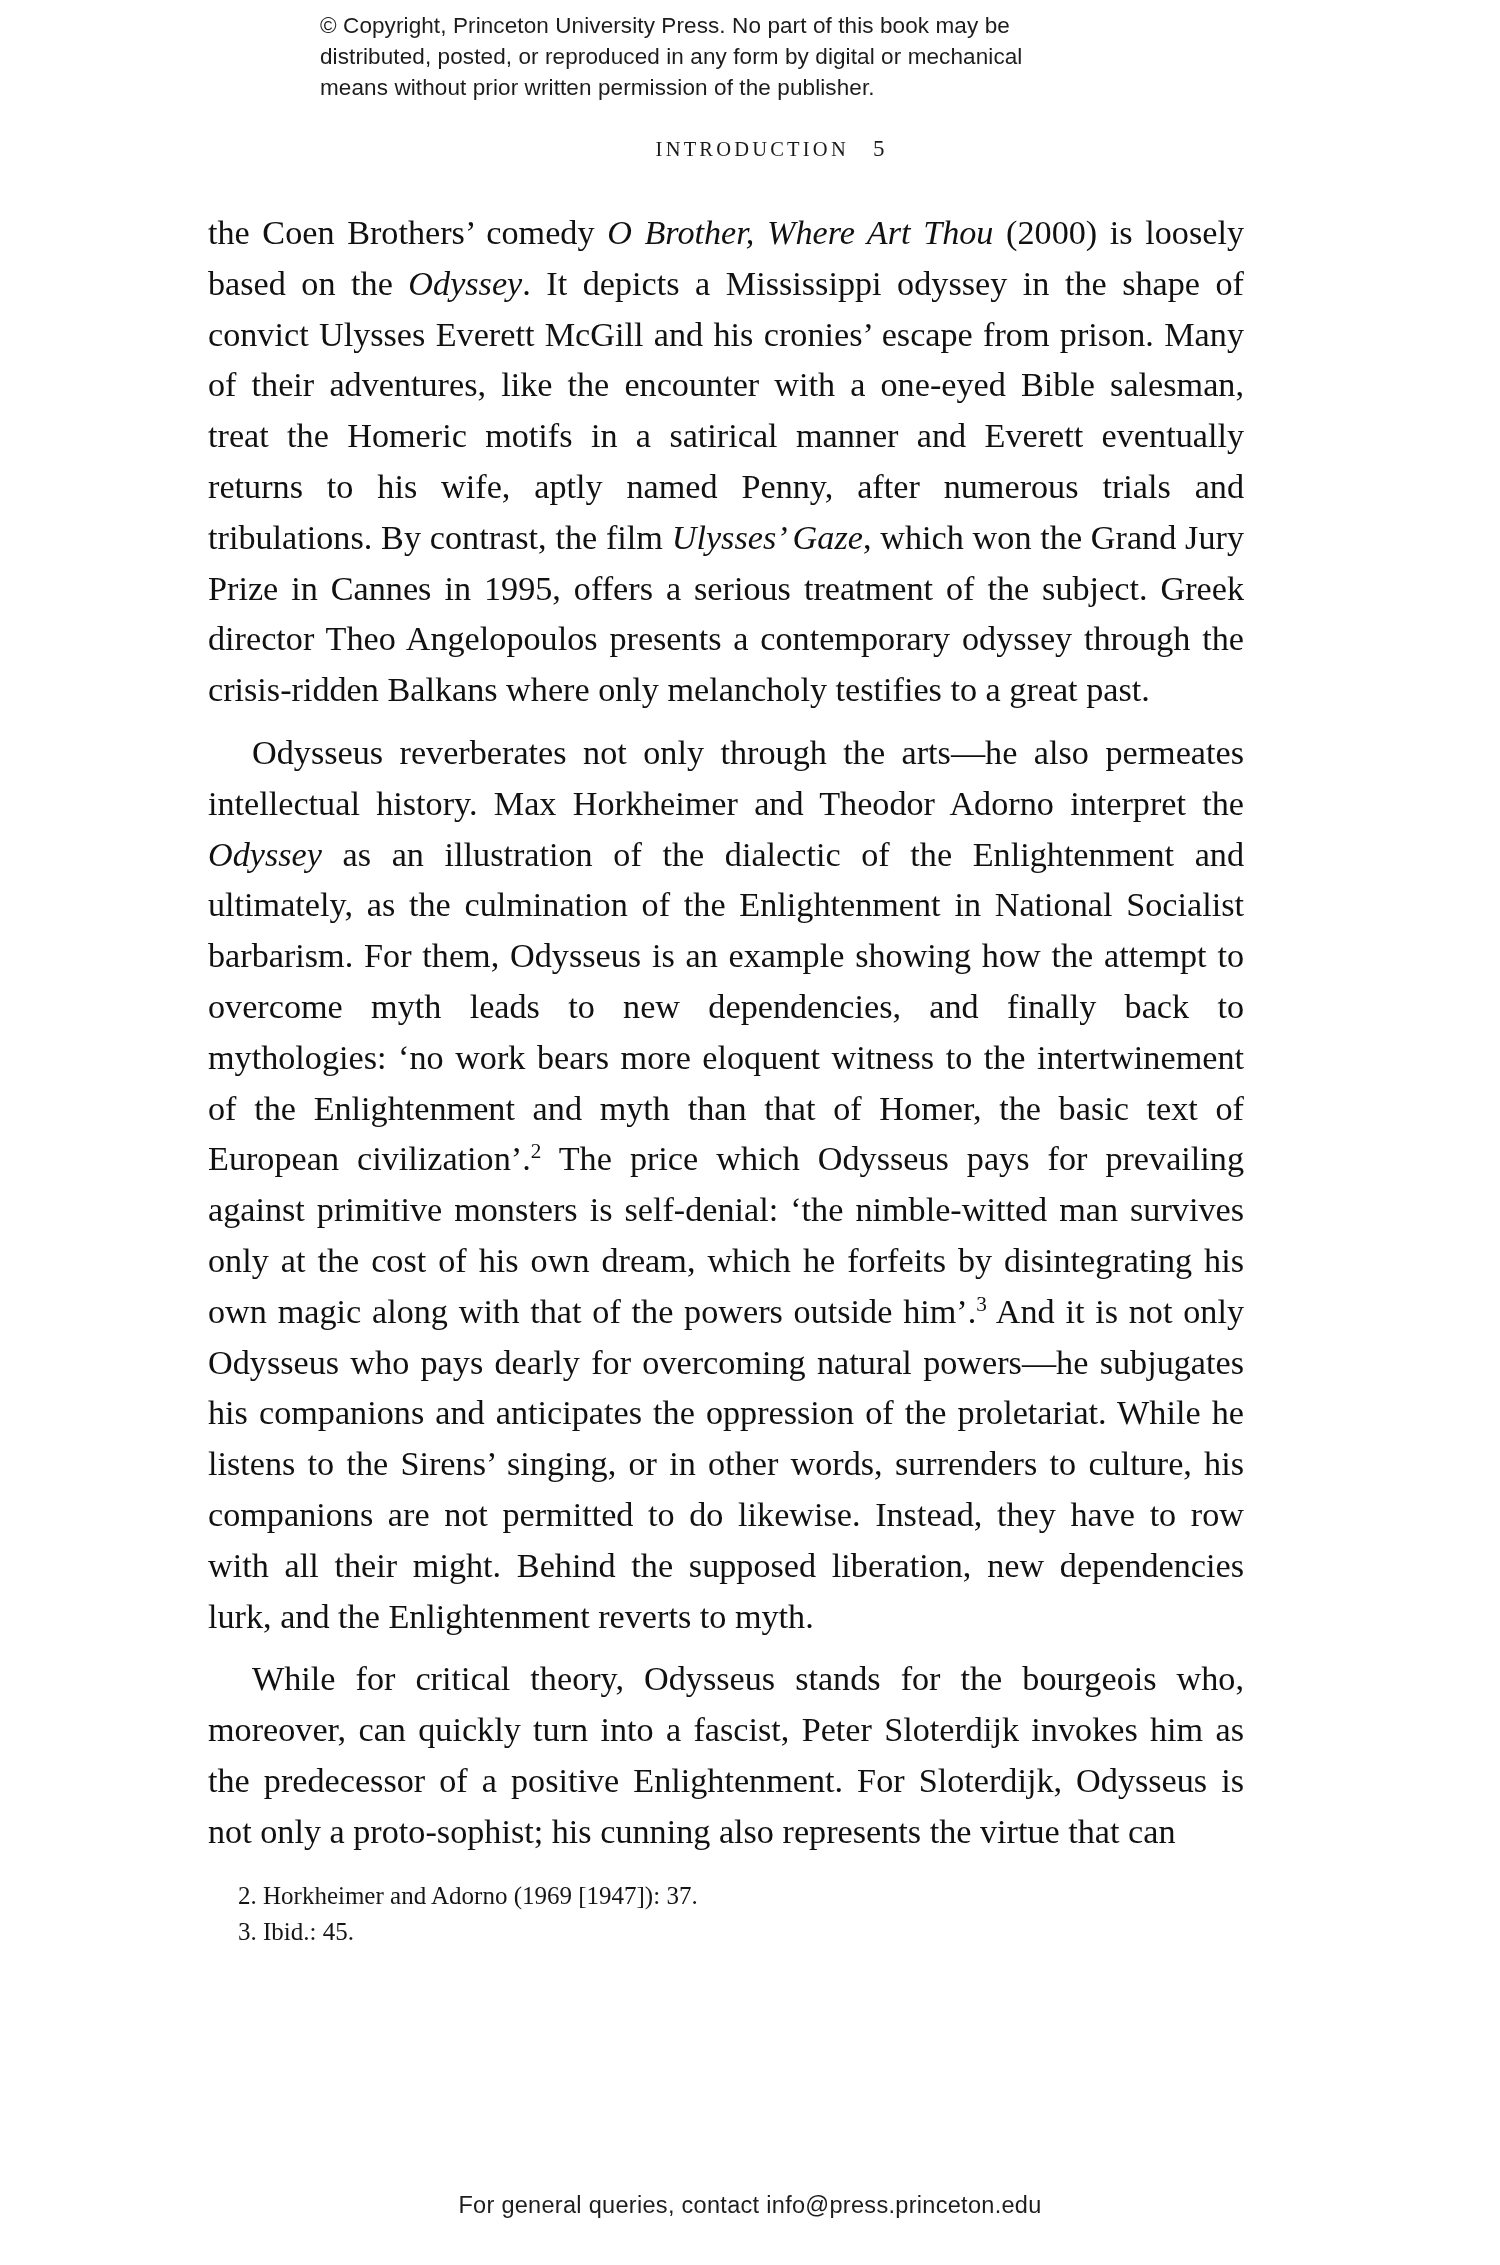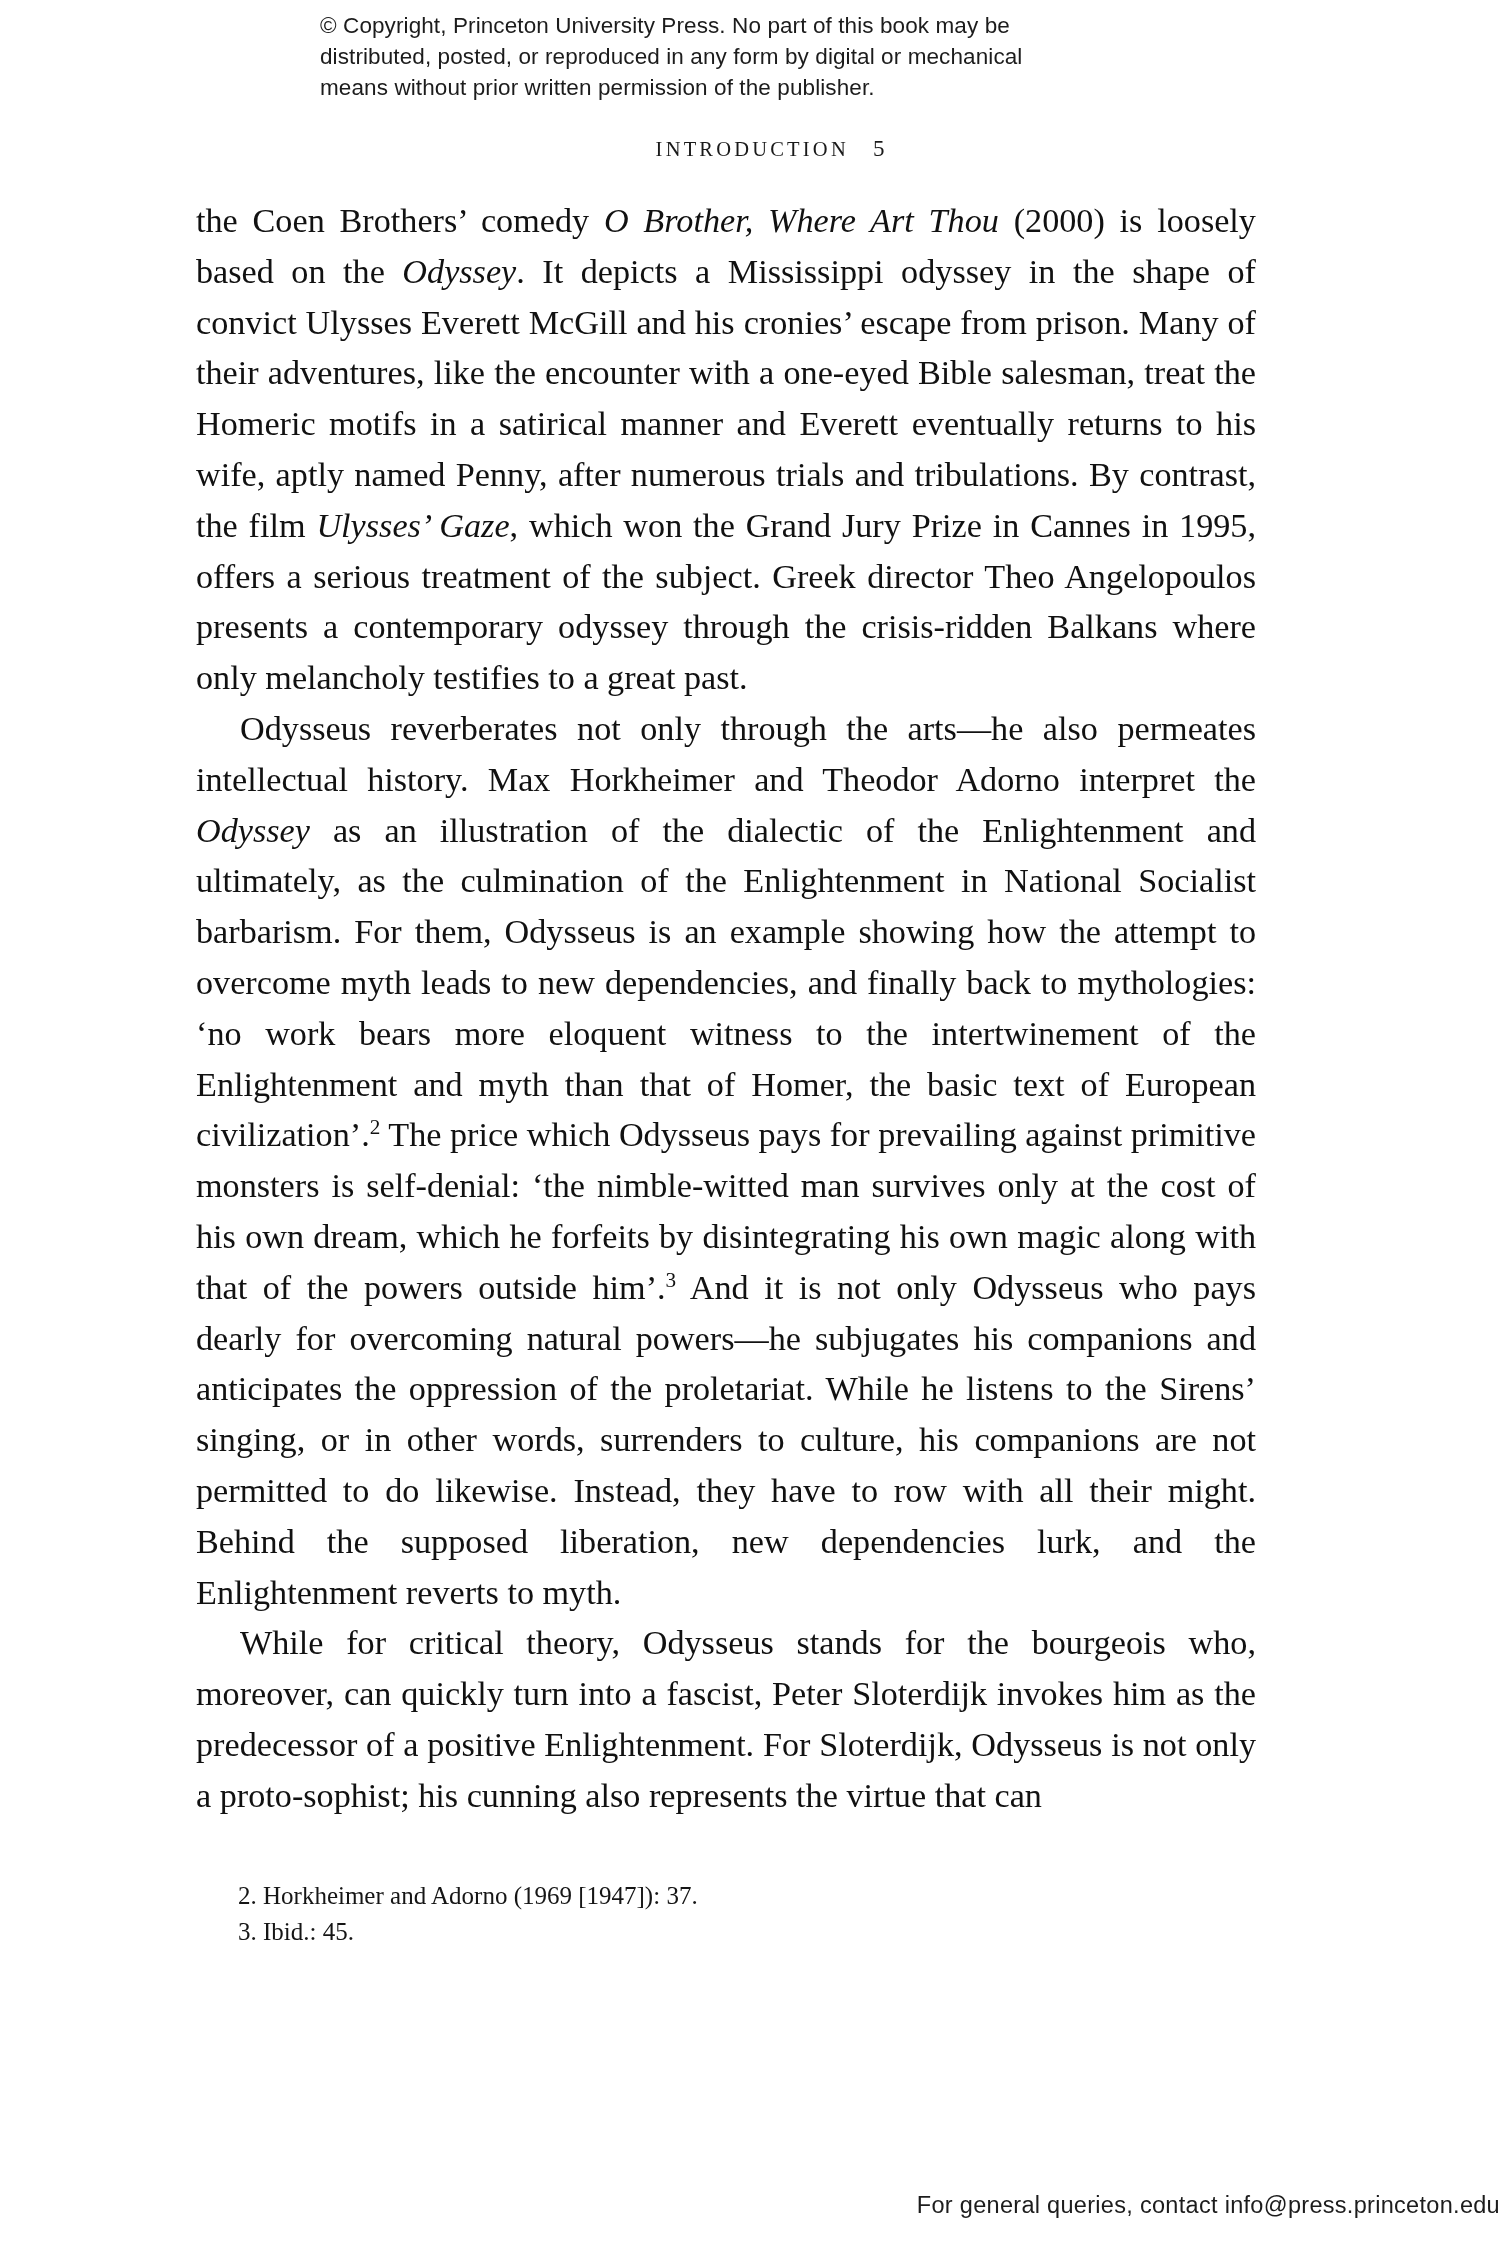--- a/index.html
+++ b/index.html
@@ -62,21 +62,21 @@
     font-family: "Liberation Serif", serif;
     font-size: 34.2px;
     line-height: 50.8px;
     color: #111111;
     text-align: justify;
     text-justify: inter-word;
     -webkit-hyphens: none;
     hyphens: none;
   }
   .body-block p {
-    margin: 0;
+    margin: 12px;
   }
   .body-block p.indent {
     text-indent: 44px;
   }
   i, em {
     font-style: italic;
   }
   sup.fn {
     font-size: 0.62em;
     vertical-align: super;
@@ -98,21 +98,21 @@
     text-indent: 42px;
     white-space: nowrap;
   }
 
   
   .query-line {
     position: absolute;
     left: 0;
     top: 2192px;
     width: 1500px;
-    text-align: right;
+    text-align: center;
     font-family: "Liberation Sans", sans-serif;
     font-size: 23.5px;
     color: #1c1c1c;
     letter-spacing: 0.3px;
   }
 </style>
 </head>
 <body>
 
 <div class="page">

